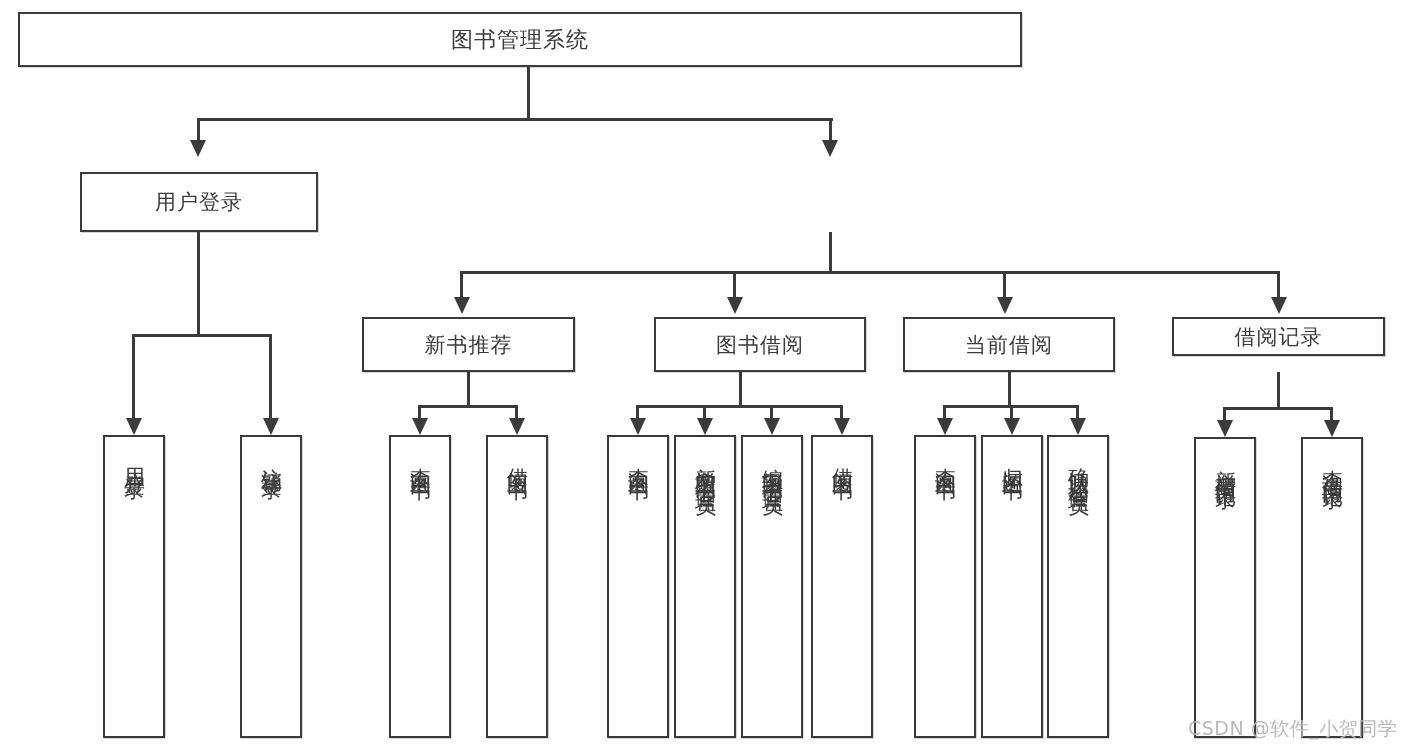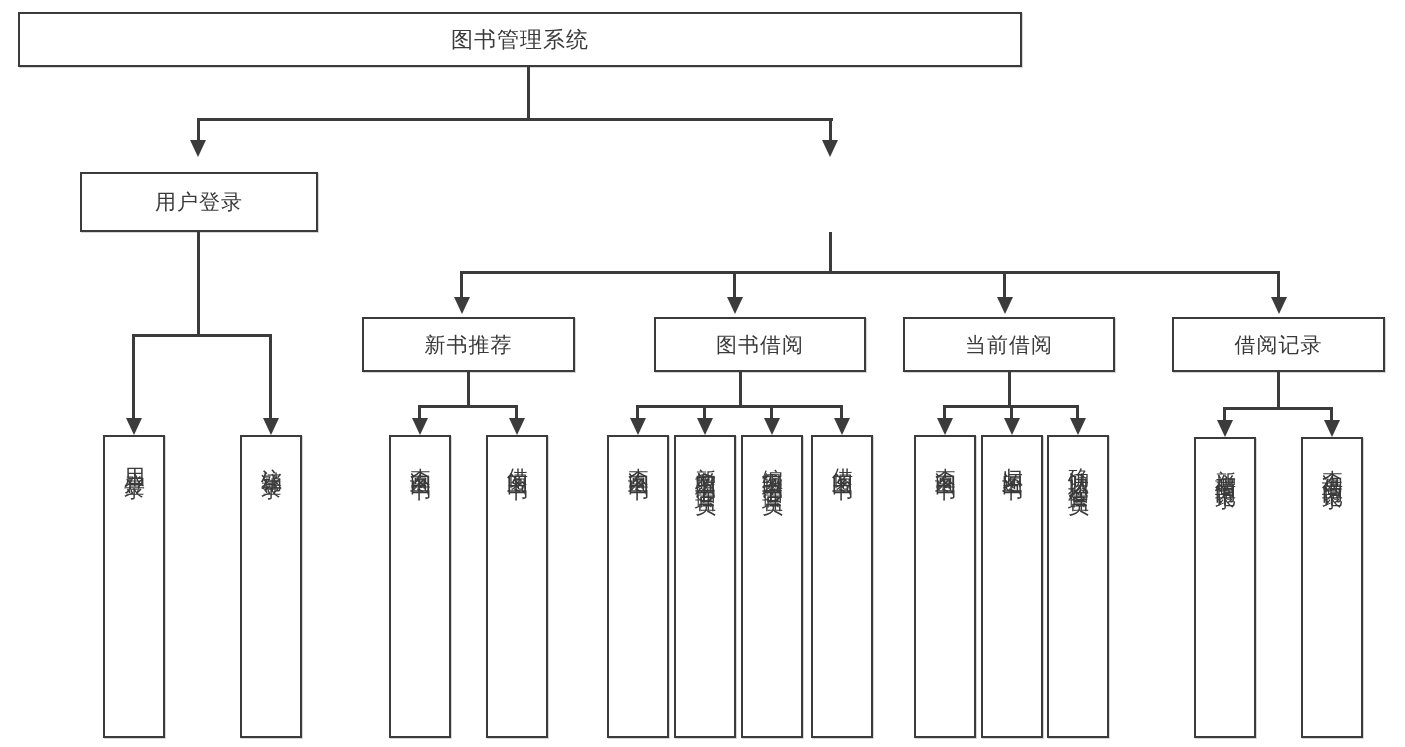--- a/index.html
+++ b/index.html
@@ -110,21 +110,21 @@
 
   <div class="node h" style="left:362px;top:317px;width:213px;height:55px;align-items:center;">
     <span>新书推荐</span>
   </div>
   <div class="node h" style="left:634px;top:317px;width:212px;height:55px;margin-left:20px;">
     <span>图书借阅</span>
   </div>
   <div class="node h" style="left:903px;top:317px;width:212px;height:55px;text-align:center;">
     <span>当前借阅</span>
   </div>
-  <div class="node h" style="left:1172px;top:317px;width:213px;height:55px;text-align:right;">
+  <div class="node h" style="left:1172px;top:317px;width:213px;height:39px;text-align:right;">
     <span>借阅记录</span>
   </div>
 
   <div class="ln v" style="left:467px;top:372px;width:3px;height:34px;"></div>
   <div class="ln h" style="left:418px;top:405px;width:100px;height:3px;"></div>
   <div class="ln v" style="left:418px;top:405px;width:3px;height:13px;"></div>
   <div class="arrow" style="left:412px;top:418px;"></div>
   <div class="ln v" style="left:515px;top:405px;width:3px;height:13px;"></div>
   <div class="arrow" style="left:509px;top:418px;"></div>
 
@@ -192,14 +192,15 @@
     <span class="vtext">确认归还（管理员）</span>
   </div>
 
   <div class="node v" style="left:1194px;top:437px;width:62px;height:301px;">
     <span class="vtext">新增借阅记录</span>
   </div>
   <div class="node v" style="left:1301px;top:437px;width:62px;height:301px;">
     <span class="vtext">查询借阅记录</span>
   </div>
 
+  <div id="watermark" style="left:1188px;top:716px;">CSDN @软件_小贺同学</div>
 
 </div>
 
 </body></html>

